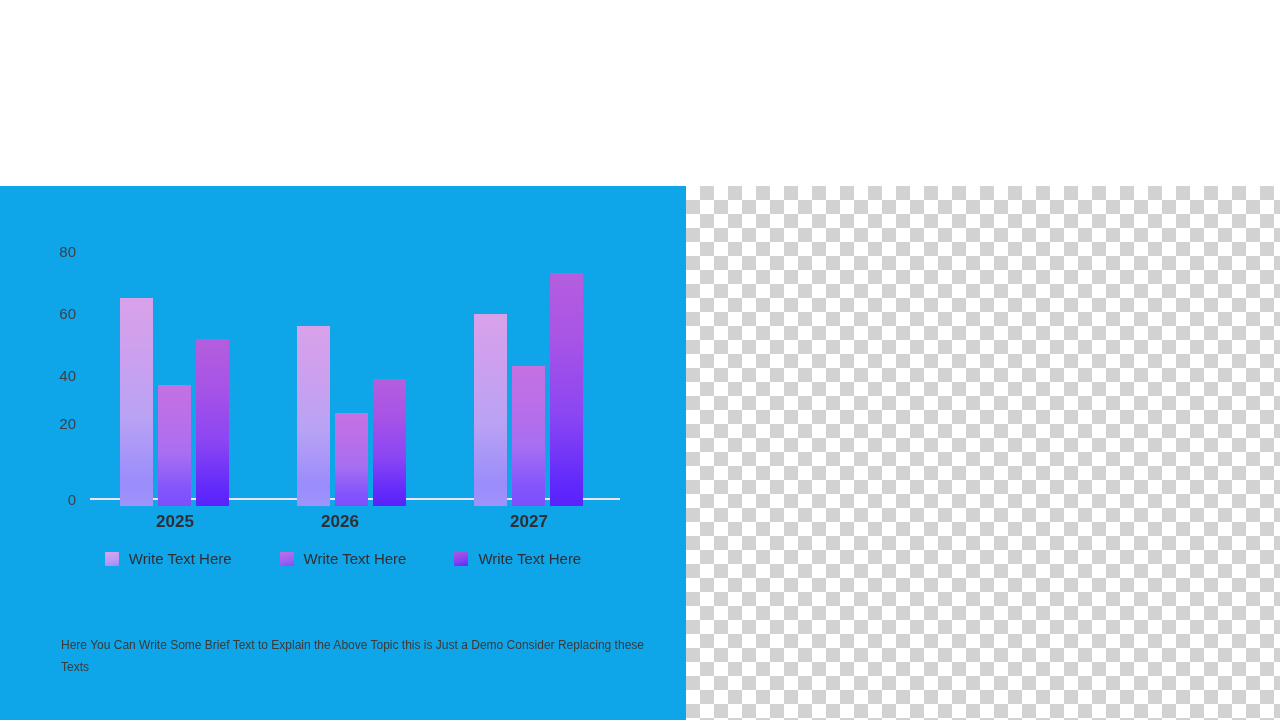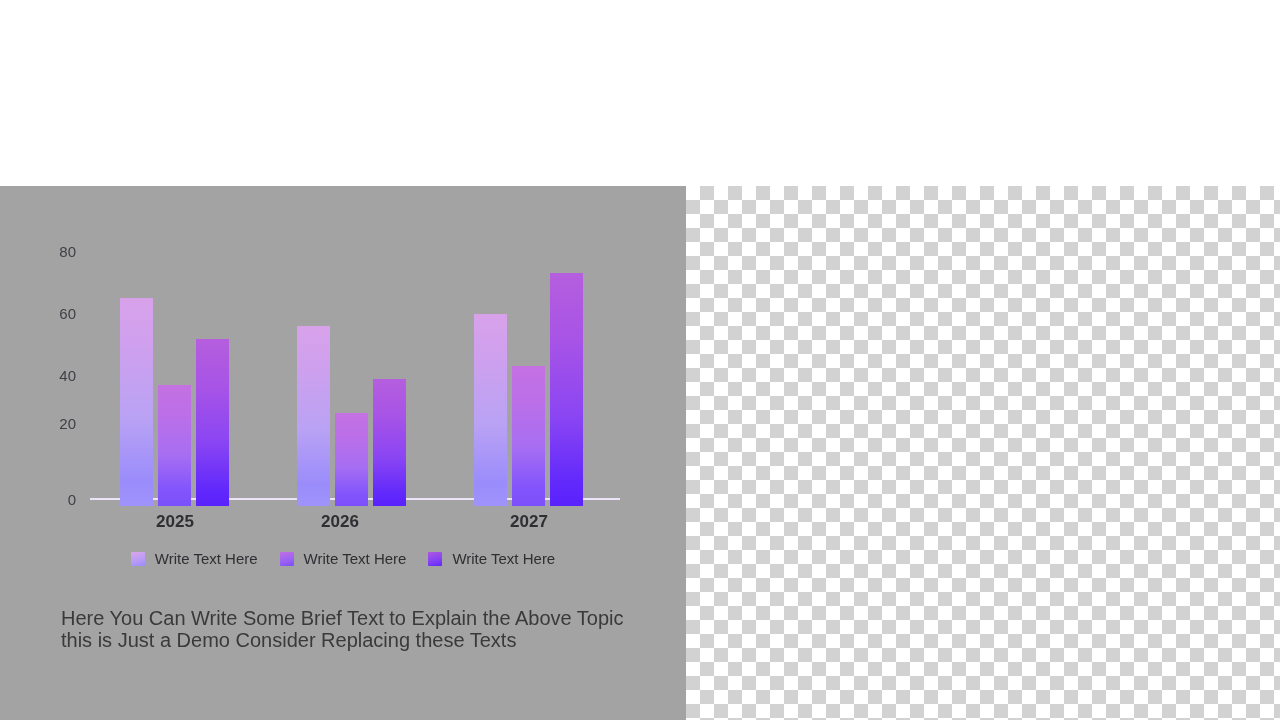--- a/index.html
+++ b/index.html
@@ -71,21 +71,21 @@
     color: #3a3a3a;
   }
 
   
   #chart-panel {
     position: absolute;
     left: 0;
     top: 186px;
     width: 686px;
     height: 534px;
-    background: #a3a3a3;
+    background: #0ea5e9;
   }
 
   #chart-area {
     position: absolute;
     left: 0;
     top: 0;
     width: 686px;
     height: 400px;
   }
 
@@ -141,21 +141,21 @@
 
   
   #legend {
     position: absolute;
     left: 0;
     top: 364px;
     width: 686px;
     display: flex;
     justify-content: center;
     align-items: center;
-    gap: 22px;
+    gap: 48px;
   }
   .legend-item {
     display: flex;
     align-items: center;
     gap: 10px;
   }
   .legend-swatch {
     width: 14px;
     height: 14px;
     border-radius: 1px;
@@ -167,23 +167,23 @@
   .legend-label {
     font-size: 15px;
     color: #2f2f33;
     white-space: nowrap;
   }
 
   
   #chart-caption {
     position: absolute;
     left: 61px;
-    top: 421px;
+    top: 448px;
     width: 590px;
-    font-size: 20px;
+    font-size: 12px;
     line-height: 22px;
     color: #3a3a3a;
   }
 </style>
 </head>
 <body>
 
 <div id="checker-backdrop"></div>
 
 <div id="header">

